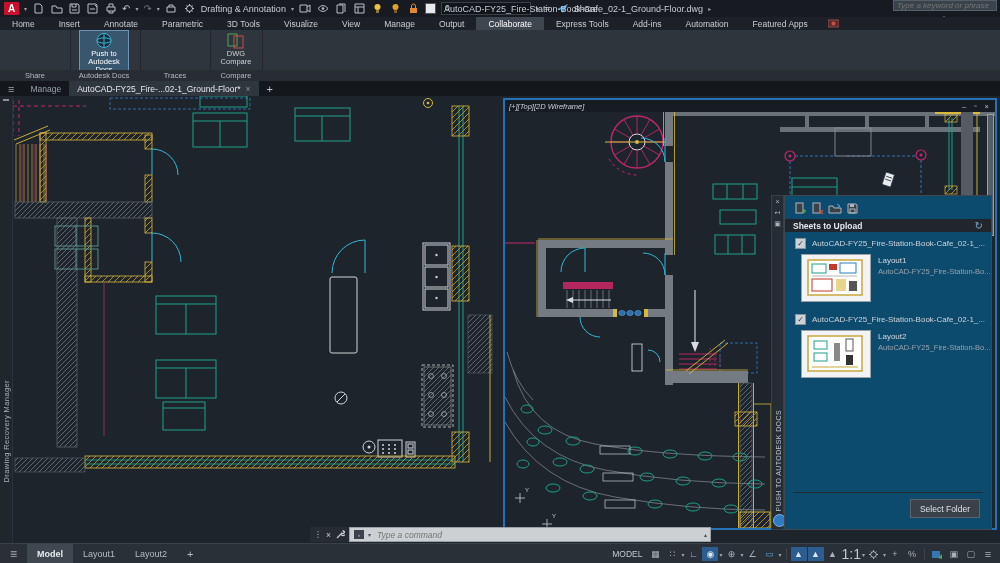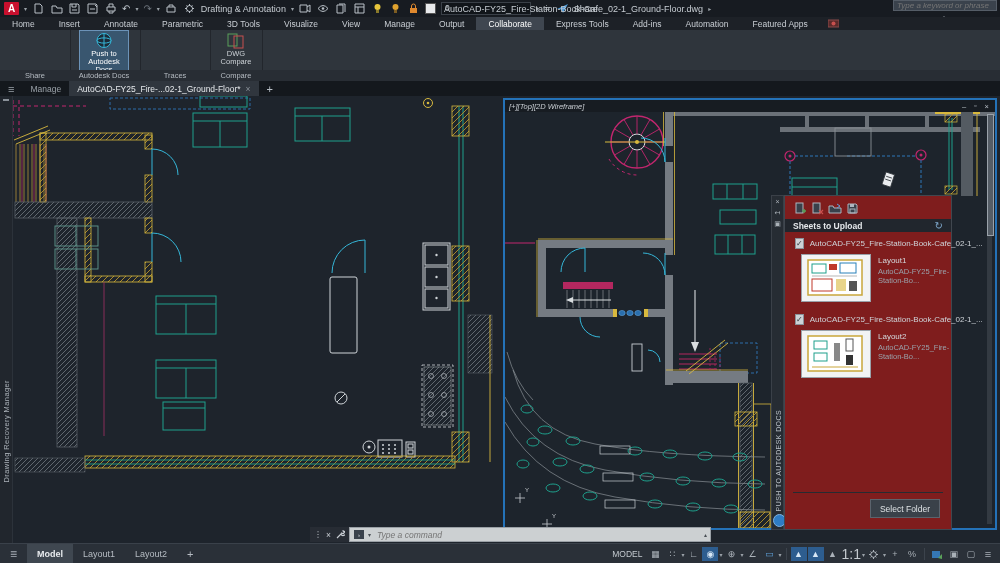--- a/index.html
+++ b/index.html
@@ -55,21 +55,21 @@
   #fw-title{position:absolute;left:0;top:0;width:490px;height:12px;background:#171c22;
         display:flex;align-items:center;font-size:7.5px;color:#c9ced4;}
   #fw-canvas{position:absolute;left:0;top:12px;width:490px;height:416px;overflow:hidden;}
   #fw-scroll{position:absolute;right:3px;top:14px;width:5px;height:410px;background:#333a42;}
   #fw-scroll .thumb{position:absolute;left:0;top:0;width:5px;height:120px;background:#555d66;}
 
   
   #pstrip{left:771px;top:195px;width:13px;height:335px;background:#262c33;border:1px solid #3a4048;box-sizing:border-box;
         display:flex;flex-direction:column;align-items:center;padding-top:2px;gap:2px;}
   #pstrip .sico{font-size:7px;color:#aab1b8;height:9px;}
-  #pbody{left:784px;top:195px;width:168px;height:335px;background:#7f1d1d;border:1px solid #40474f;box-sizing:border-box;}
+  #pbody{left:784px;top:195px;width:208px;height:335px;background:#0c4a6e;border:1px solid #40474f;box-sizing:border-box;}
   .ptools{display:flex;gap:4px;padding:6px 0 4px 9px;}
   .phead{height:13px;background:#21262d;display:flex;align-items:center;justify-content:space-between;
          padding:0 8px;font-size:8.5px;font-weight:bold;color:#e4e7ea;}
   .sheetrow{display:flex;align-items:center;gap:6px;padding:6px 0 2px 10px;font-size:8px;color:#cfd4d9;white-space:nowrap;}
   .chk{width:9px;height:9px;background:#cdd2d6;border:1px solid #8a9199;font-size:8px;line-height:9px;
        color:#2f353b;text-align:center;}
   .thumbwrap{display:flex;gap:7px;padding:3px 0 2px 16px;}
   .thumb{width:68px;height:46px;background:#f2f3f4;border:1px solid #9aa2aa;}
   .laybl{font-size:8px;color:#d4d8dc;padding-top:2px;}
   .laysub{font-size:7.5px;color:#9aa2ab;padding-top:2px;}

